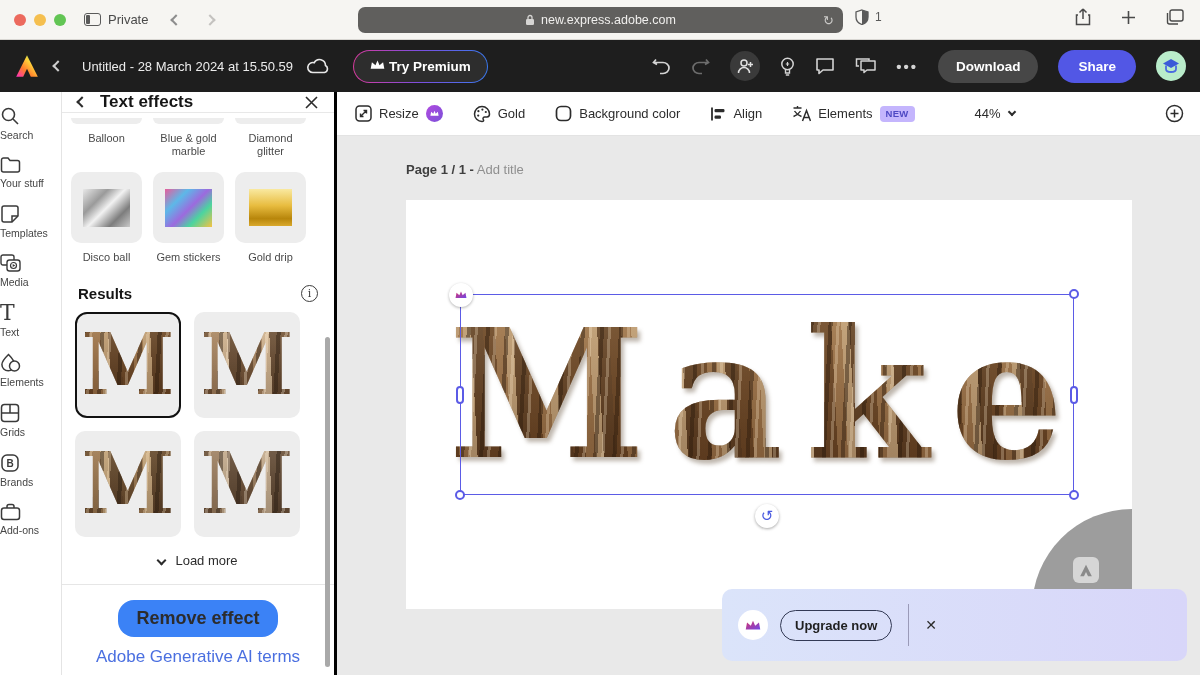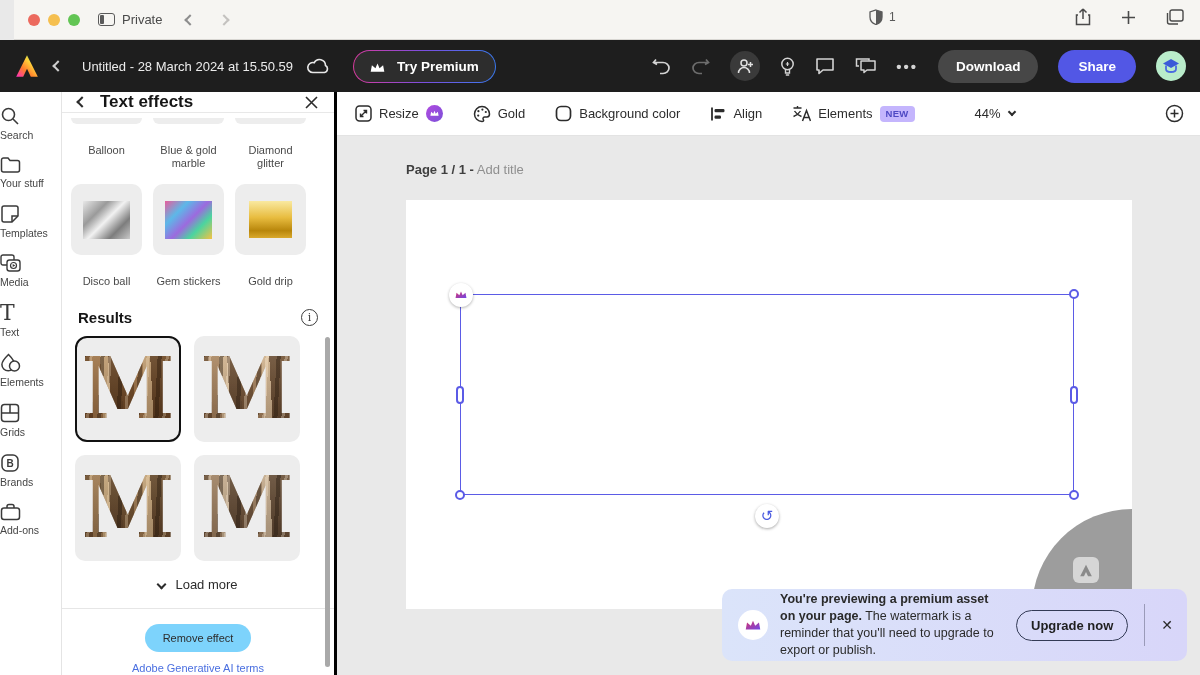--- a/index.html
+++ b/index.html
@@ -1,61 +1,61 @@
 <!DOCTYPE html>
 <html><head>
 <meta charset="utf-8">
 <style>
   * { margin:0; padding:0; box-sizing:border-box; }
   html,body { width:1200px; height:675px; overflow:hidden; font-family:"Liberation Sans", sans-serif; background:#e9e9e9; }
 
   
-  .chrome { height:40px; background:#f6f5f2; display:flex; align-items:center; padding:0 14px; position:relative; border-bottom:1px solid #d8d6d2;margin-left:14px; }
+  .chrome { height:40px; background:#f6f5f2; display:flex; align-items:center; padding:0 14px; position:relative; border-bottom:1px solid #d8d6d2; }
   .lights { display:flex; gap:8px; margin-right:18px; }
   .light { width:12px; height:12px; border-radius:50%; }
   .l-red{background:#ec6a5e;} .l-yellow{background:#f5bf4f;} .l-green{background:#62c554;}
   .priv { display:flex; align-items:center; gap:7px; color:#4a4a4a; font-size:13px; }
   .priv-icon { width:17px; height:13px; border:1.5px solid #5a5a5a; border-radius:3px; position:relative; }
   .priv-icon::before{ content:""; position:absolute; left:1px; top:1px; bottom:1px; width:4px; background:#5a5a5a; border-radius:1px; }
   .nav-arrows { display:flex; gap:26px; margin-left:24px; align-items:center; }
   .chev { display:inline-block; width:8px; height:8px; }
   .chev-left  { border-left:2px solid currentColor; border-bottom:2px solid currentColor; transform:rotate(45deg); }
   .chev-right { border-right:2px solid currentColor; border-top:2px solid currentColor; transform:rotate(45deg); }
   .chev-down  { border-right:2px solid currentColor; border-bottom:2px solid currentColor; transform:rotate(45deg); }
   .c-back{color:#8d8d8d;} .c-fwd{color:#c4c2bf;}
   .urlbar { position:absolute; left:358px; top:7px; width:485px; height:26px; background:#605f5d; border-radius:7px; display:flex; align-items:center; justify-content:center; color:#f0efed; font-size:12.5px; gap:6px; }
   .urlbar .reload { position:absolute; right:9px; color:#c9c8c6; font-size:13px; }
   .shield-wrap { position:absolute; left:855px; top:9px; display:flex; align-items:center; gap:6px; color:#5a5a5a; font-size:12px; }
   .chrome-right { position:absolute; right:16px; top:8px; display:flex; gap:30px; align-items:center; color:#4a4a4a; }
 
   
   .appbar { height:52px; background:#1e1e1e; display:flex; align-items:center; padding:0 14px; gap:14px; }
   .appbar .doc-title { color:#ececec; font-size:13px; margin-left:6px; }
-  .pill { border-radius:18px; font-size:13.5px; display:flex; align-items:flex-end; gap:12px; cursor:pointer; }
+  .pill { border-radius:18px; font-size:13.5px; display:flex; align-items:flex-start; gap:4px; cursor:pointer; }
   .try-premium { padding:8px 16px; color:#fff; font-weight:bold; border:1.5px solid transparent; background:linear-gradient(#2d2d2d,#2d2d2d) padding-box, linear-gradient(90deg,#d83a9d,#7a4fe0,#3a7af0) border-box; margin-left:10px; }
   .hdr-icons { margin-left:auto; display:flex; align-items:center; gap:20px; }
   .hicon { color:#d4d4d4; display:flex; align-items:center; }
   .hicon.dim { color:#6d6d6d; }
   .person-circle { width:30px; height:30px; border-radius:50%; background:#3a3a3a; display:flex; align-items:center; justify-content:center; }
   .btn-download { background:#474747; color:#fff; padding:9px 18px; font-weight:bold; }
   .btn-share { background:#5257e5; color:#fff; padding:9px 20px; font-weight:bold; }
   .avatar { width:30px; height:30px; border-radius:50%; background:#b9ecca; display:flex; align-items:center; justify-content:center; }
 
   
   .main { display:flex; height:583px; }
   .rail { width:62px; background:#fff; border-right:1px solid #e4e4e4; display:flex; flex-direction:column; align-items:center; padding-top:8px; gap:3px; }
   .rail-item { display:flex; flex-direction:column; align-items:flex-start; gap:3px; padding:6px 0; width:100%; color:#3c3c3c; cursor:pointer; }
   .rail-item span.lbl { font-size:10.5px; color:#464646; }
 
   .panel { width:275px; background:#fff; border-right:3px solid #000000; position:relative; display:flex; flex-direction:column; }
   .panel-head { height:57px; display:flex; align-items:center; padding:0 16px; gap:14px; border-bottom:1px solid #e8e8e8; }
   .panel-head .title { font-size:17px; font-weight:bold; color:#151515; flex:1; }
   .fx-grid { display:grid; grid-template-columns:repeat(3,71px); column-gap:11px; padding:0 9px; }
   .fx-sliver { height:6px; background:#ededed; border-radius:0 0 8px 8px; margin-top:2px; }
-  .fx-label { font-size:11px; color:#4a4a4a; text-align:center; padding:20px 0 6px; line-height:1.2; }
+  .fx-label { font-size:11px; color:#4a4a4a; text-align:center; padding:8px 0 6px; line-height:1.2; }
   .fx-thumb { width:71px; height:71px; background:#ededed; border-radius:10px; display:flex; align-items:center; justify-content:center; cursor:pointer; }
   .ag { font-family:"DejaVu Serif", serif; font-weight:bold; font-size:32px; -webkit-background-clip:text; background-clip:text; color:transparent; }
   .ag-disco { background:linear-gradient(135deg,#e8e8e8,#9a9a9a 30%,#f2f2f2 50%,#7d7d7d 75%,#c9c9c9); }
   .ag-gems  { background:linear-gradient(135deg,#e85d9b,#5db8e8 28%,#9c6ade 52%,#4bd4a0 72%,#f5c242); }
   .ag-gold  { font-family:"Liberation Sans", sans-serif; background:linear-gradient(180deg,#f9e9a0,#e8bc3f 45%,#b8860b 80%,#d9a92c); }
   .results-head { display:flex; align-items:center; justify-content:space-between; padding:14px 16px 8px; }
   .results-head .rt { font-size:15px; font-weight:bold; color:#151515; }
   .info-icon { width:17px; height:17px; border:1.5px solid #3c3c3c; border-radius:50%; font-size:11px; color:#3c3c3c; display:flex; align-items:center; justify-content:center; font-family:"DejaVu Serif", serif; }
   .res-grid { display:grid; grid-template-columns:repeat(2,106px); gap:13px; padding:2px 13px; }
   .res-thumb { width:106px; height:106px; background:#ededed; border-radius:10px; display:flex; align-items:center; justify-content:center; cursor:pointer; }
@@ -63,22 +63,22 @@
   .wood { font-family:"DejaVu Serif", serif; font-weight:bold;
     background:
       repeating-linear-gradient(93deg, rgba(43,26,12,.45) 0 4px, rgba(0,0,0,0) 4px 8px, rgba(255,236,206,.28) 8px 11px, rgba(0,0,0,0) 11px 19px),
       repeating-linear-gradient(87deg, rgba(86,52,25,.55) 0 12px, rgba(168,126,84,.45) 12px 22px, rgba(224,196,156,.5) 22px 30px, rgba(64,38,19,.5) 30px 42px),
       linear-gradient(180deg,#b08c63,#8a6742 40%,#6d4c2c 72%,#5a3a20);
     -webkit-background-clip:text; background-clip:text; color:transparent; }
   .res-m { font-size:84px; line-height:1; }
   .m2{ filter:saturate(.75) brightness(1.12);} .m3{ filter:sepia(.25) brightness(.98);} .m4{ filter:grayscale(.35) brightness(1.08);}
   .load-more { display:flex; align-items:center; justify-content:center; gap:10px; color:#2c2c2c; font-size:13px; padding:14px 0 16px; cursor:pointer; }
   .panel-foot { border-top:1px solid #e6e6e6; padding:15px 0 10px; display:flex; flex-direction:column; align-items:center; gap:10px; }
-  .btn-remove { background:#7dd3fc; border:none; border-radius:16px; padding:8px 18px; font-size:11px; font-weight:normal; color:#2c2c2c; cursor:pointer; font-family:inherit; }
-  .ai-link { font-size:11px; color:#4a6fe0; cursor:pointer; }
+  .btn-remove { background:#3b82f6; border:none; border-radius:16px; padding:8px 18px; font-size:18px; font-weight:bold; color:#2c2c2c; cursor:pointer; font-family:inherit; }
+  .ai-link { font-size:17px; color:#4a6fe0; cursor:pointer; }
   .panel-scrollbar { position:absolute; right:4px; top:245px; width:5px; height:330px; background:#a9a9a9; border-radius:3px; }
 
   
   .right-col { flex:1; display:flex; flex-direction:column; min-width:0; }
   .toolbar { height:44px; background:#fff; border-bottom:1px solid #e3e3e3; display:flex; align-items:center; padding:0 18px; gap:30px; font-size:13px; color:#2c2c2c; }
   .titem { display:flex; align-items:center; gap:7px; cursor:pointer; white-space:nowrap; }
   .crown-badge { width:17px; height:17px; border-radius:50%; background:linear-gradient(135deg,#b14be0,#7a4fd8); display:flex; align-items:center; justify-content:center; }
   .new-badge { background:#c4b5fd; color:#4e48c4; font-size:9.5px; font-weight:bold; padding:2.5px 6px; border-radius:4px; letter-spacing:.3px; }
   .tb-spacer { flex:1; }
   .tb-divider { width:1px; height:22px; background:#dcdcdc; }
@@ -121,20 +121,28 @@
     <span class="light l-yellow"></span>
     <span class="light l-green"></span>
   </div>
   <div class="priv">
     <span class="priv-icon"></span>
     <span>Private</span>
   </div>
   <div class="nav-arrows">
     <span class="chev chev-left c-back"></span>
     <span class="chev chev-right c-fwd"></span>
+  </div>
+  <div class="urlbar">
+    <svg width="10" height="12" viewBox="0 0 10 12">
+        <rect x="1" y="5" width="8" height="6" rx="1.2" fill="#d6d5d3"></rect>
+        <path d="M3 5 V3.5 a2 2 0 0 1 4 0 V5" stroke="#d6d5d3" stroke-width="1.3" fill="none"></path>
+      </svg>
+    <span>new.express.adobe.com</span>
+    <span class="reload">↻</span>
   </div>
   <div class="shield-wrap">
     <svg width="14" height="16" viewBox="0 0 14 16">
         <path d="M7 1 L13 3 V8 C13 12 10.5 14.4 7 15.5 C3.5 14.4 1 12 1 8 V3 Z" fill="none" stroke="#5a5a5a" stroke-width="1.3"></path>
         <path d="M7 1 L13 3 V8 C13 12 10.5 14.4 7 15.5 Z" fill="#5a5a5a"></path>
       </svg>
     <span>1</span>
   </div>
   <div class="chrome-right">
     <svg width="16" height="18" viewBox="0 0 16 18">
@@ -439,20 +447,23 @@
 
       <div class="page">
         <div class="wm-quarter"></div>
         <div class="wm-badge">
           <svg width="14" height="13" viewBox="0 0 24 22">
               <path d="M2 21 L12 1 L22 21 H15.5 L12 13.5 L8.5 21 Z" fill="#8a8a8a"></path>
             </svg>
         </div>
       </div>
 
+      <div class="make-box">
+        <span class="wood make-text">Make</span>
+      </div>
 
       <div class="sel-box">
         <span class="sel-crown">
           <svg width="12" height="10" viewBox="0 0 22 17">
               <defs>
                 <linearGradient id="cg" x1="0" y1="0" x2="1" y2="1">
                   <stop offset="0" stop-color="#d6336c"></stop>
                   <stop offset="1" stop-color="#7048e8"></stop>
                 </linearGradient>
               </defs>
@@ -466,23 +477,19 @@
         <span class="handle h-side h-r"></span>
         <span class="rotate-handle">↺</span>
       </div>
 
       <div class="banner">
         <span class="crown-circ">
           <svg width="16" height="13" viewBox="0 0 22 17">
               <path d="M1 14 L2.8 4.5 L8 9 L11 2 L14 9 L19.2 4.5 L21 14 Z" fill="url(#cg)"></path>
             </svg>
         </span>
-        <div class="txt">
-          <b>You're previewing a premium asset on your page.</b>
-          <span>The watermark is a reminder that you'll need to upgrade to export or publish.</span>
-        </div>
         <button class="btn-upgrade">Upgrade now</button>
         <span class="vdiv"></span>
         <span class="close">✕</span>
       </div>
     </div>
   </div>
 </div>
 
 </body></html>

